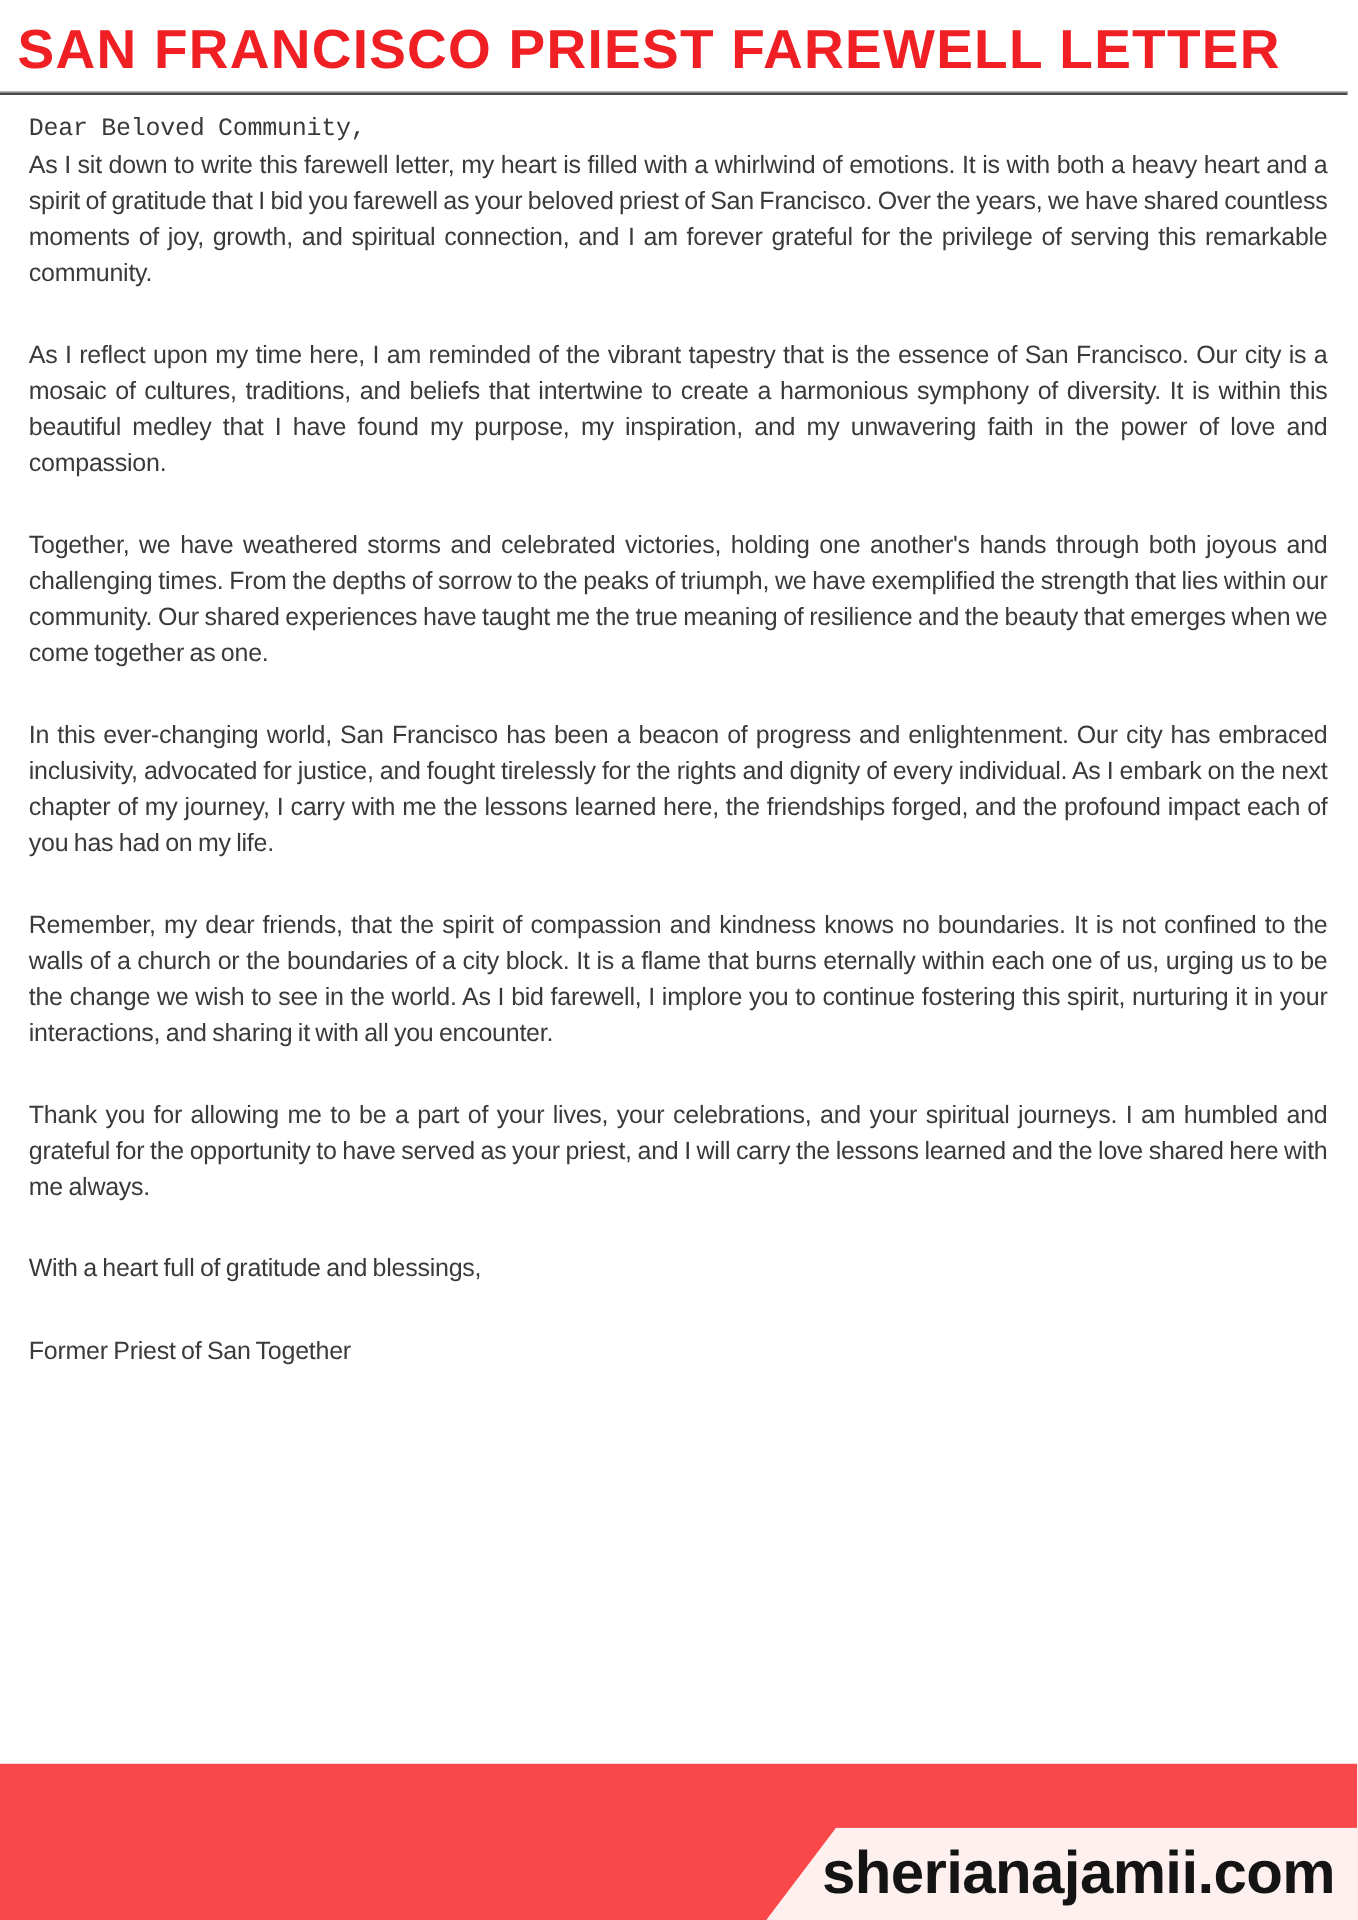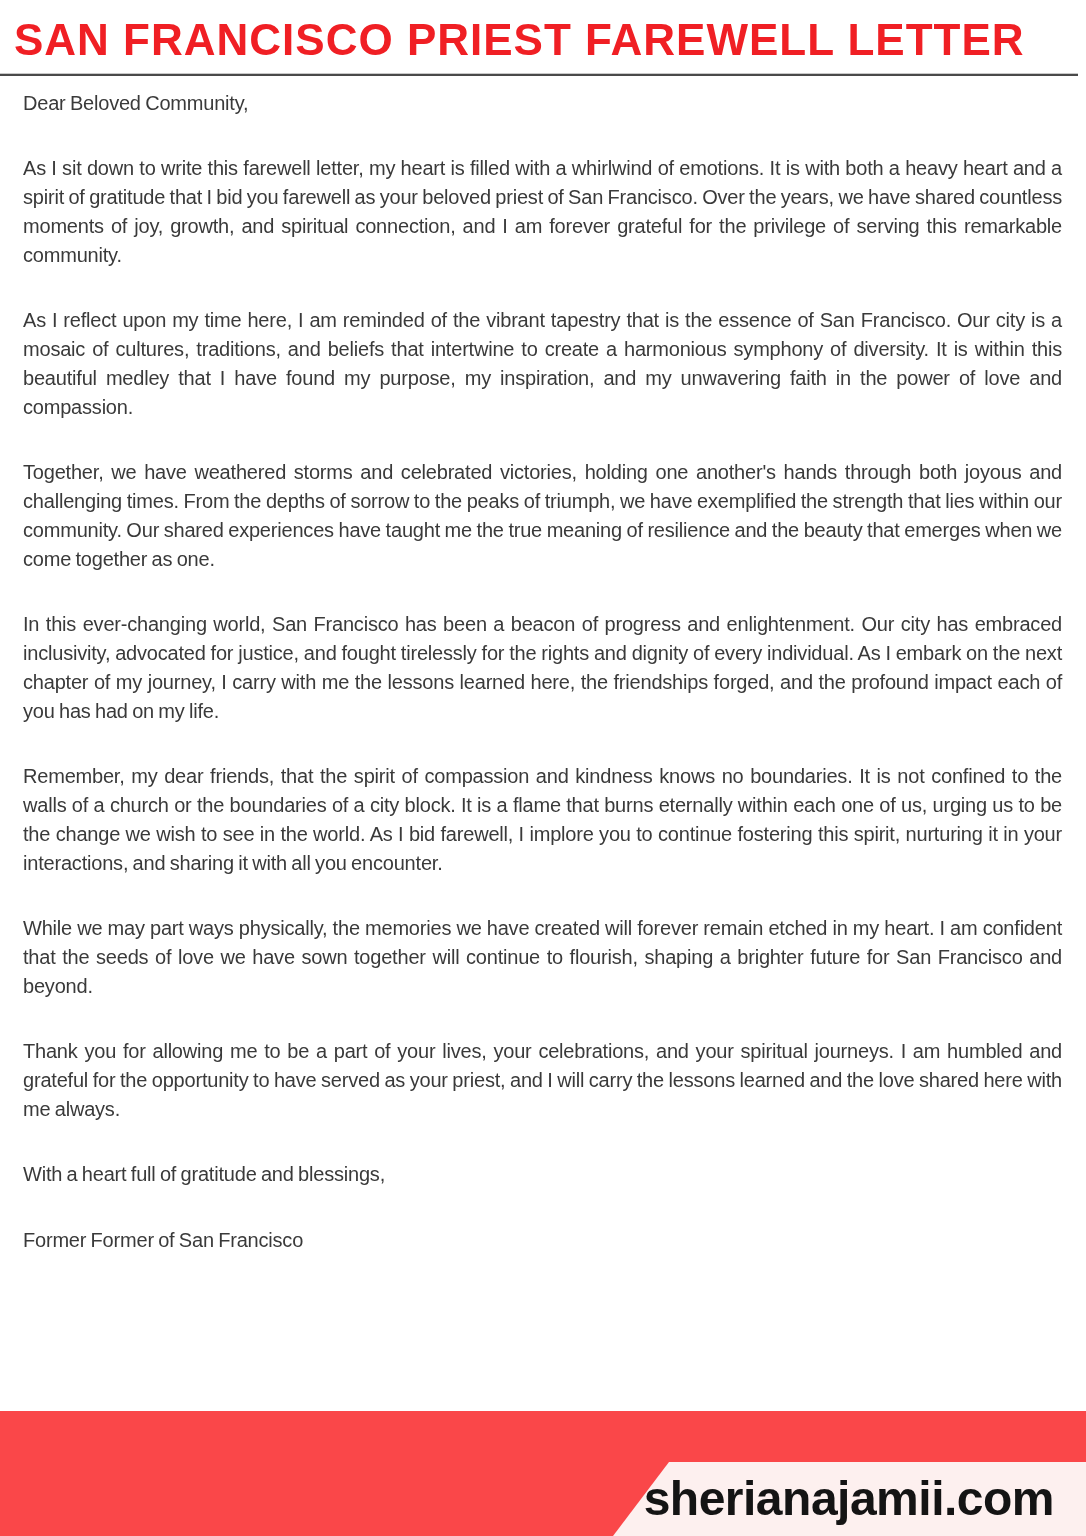--- a/index.html
+++ b/index.html
@@ -36,21 +36,21 @@
     border-top:1px solid #c9c9c9;
   }
   .letter-body{
     padding:13px 24px 0 23px;
     color:var(--body-text);
     font-size:20px;
     line-height:29px;
     letter-spacing:-0.2px;
     word-spacing:-1px;
   }
-  .salutation{margin-bottom:36px;}
+  .salutation{font-family:Liberation Mono, monospace;}
   .letter-paragraph{
     text-align:justify;
     margin-bottom:36px;
   }
   .closing{margin-bottom:36px;margin-top:16px;}
   .signature-name{line-height:31px;}
   .signature-role{line-height:31px;}
   .footer-band{
     position:absolute;
     left:0;right:0;bottom:0;
@@ -60,21 +60,21 @@
   .footer-site-plate{
     position:absolute;
     right:0;bottom:0;
     width:473px;
     height:74px;
     background:var(--plate-bg);
     clip-path:polygon(56px 0,100% 0,100% 100%,0 100%);
     display:flex;
     align-items:center;
     justify-content:flex-end;
-    padding-right:32px;
+    padding-right:18px;
   }
   .footer-website{
     font-size:48px;
     font-weight:bold;
     color:#141414;
     letter-spacing:-0.5px;
     line-height:1;
   }
 </style>
 </head>
@@ -93,29 +93,28 @@
     <p class="letter-paragraph">As I sit down to write this farewell letter, my heart is filled with a whirlwind of emotions. It is with both a heavy heart and a spirit of gratitude that I bid you farewell as your beloved priest of San Francisco. Over the years, we have shared countless moments of joy, growth, and spiritual connection, and I am forever grateful for the privilege of serving this remarkable community.</p>
 
     <p class="letter-paragraph">As I reflect upon my time here, I am reminded of the vibrant tapestry that is the essence of San Francisco. Our city is a mosaic of cultures, traditions, and beliefs that intertwine to create a harmonious symphony of diversity. It is within this beautiful medley that I have found my purpose, my inspiration, and my unwavering faith in the power of love and compassion.</p>
 
     <p class="letter-paragraph">Together, we have weathered storms and celebrated victories, holding one another's hands through both joyous and challenging times. From the depths of sorrow to the peaks of triumph, we have exemplified the strength that lies within our community. Our shared experiences have taught me the true meaning of resilience and the beauty that emerges when we come together as one.</p>
 
     <p class="letter-paragraph">In this ever-changing world, San Francisco has been a beacon of progress and enlightenment. Our city has embraced inclusivity, advocated for justice, and fought tirelessly for the rights and dignity of every individual. As I embark on the next chapter of my journey, I carry with me the lessons learned here, the friendships forged, and the profound impact each of you has had on my life.</p>
 
     <p class="letter-paragraph">Remember, my dear friends, that the spirit of compassion and kindness knows no boundaries. It is not confined to the walls of a church or the boundaries of a city block. It is a flame that burns eternally within each one of us, urging us to be the change we wish to see in the world. As I bid farewell, I implore you to continue fostering this spirit, nurturing it in your interactions, and sharing it with all you encounter.</p>
 
-    <p class="letter-paragraph">While we may part ways physically, the memories we have created will forever remain etched in my heart. I am confident that the seeds of love we have sown together will continue to flourish, shaping a brighter future for San Francisco and beyond.</p>
 
     <p class="letter-paragraph">Thank you for allowing me to be a part of your lives, your celebrations, and your spiritual journeys. I am humbled and grateful for the opportunity to have served as your priest, and I will carry the lessons learned and the love shared here with me always.</p>
 
 
     <p class="closing">With a heart full of gratitude and blessings,</p>
 
 
-    <p class="signature-role">Former Former of San Francisco</p>
+    <p class="signature-role">Former Priest of San Together</p>
 
   </div>
 
   <div class="footer-band">
     <div class="footer-site-plate">
       <span class="footer-website">sherianajamii.com</span>
     </div>
   </div>
 
 </div>

